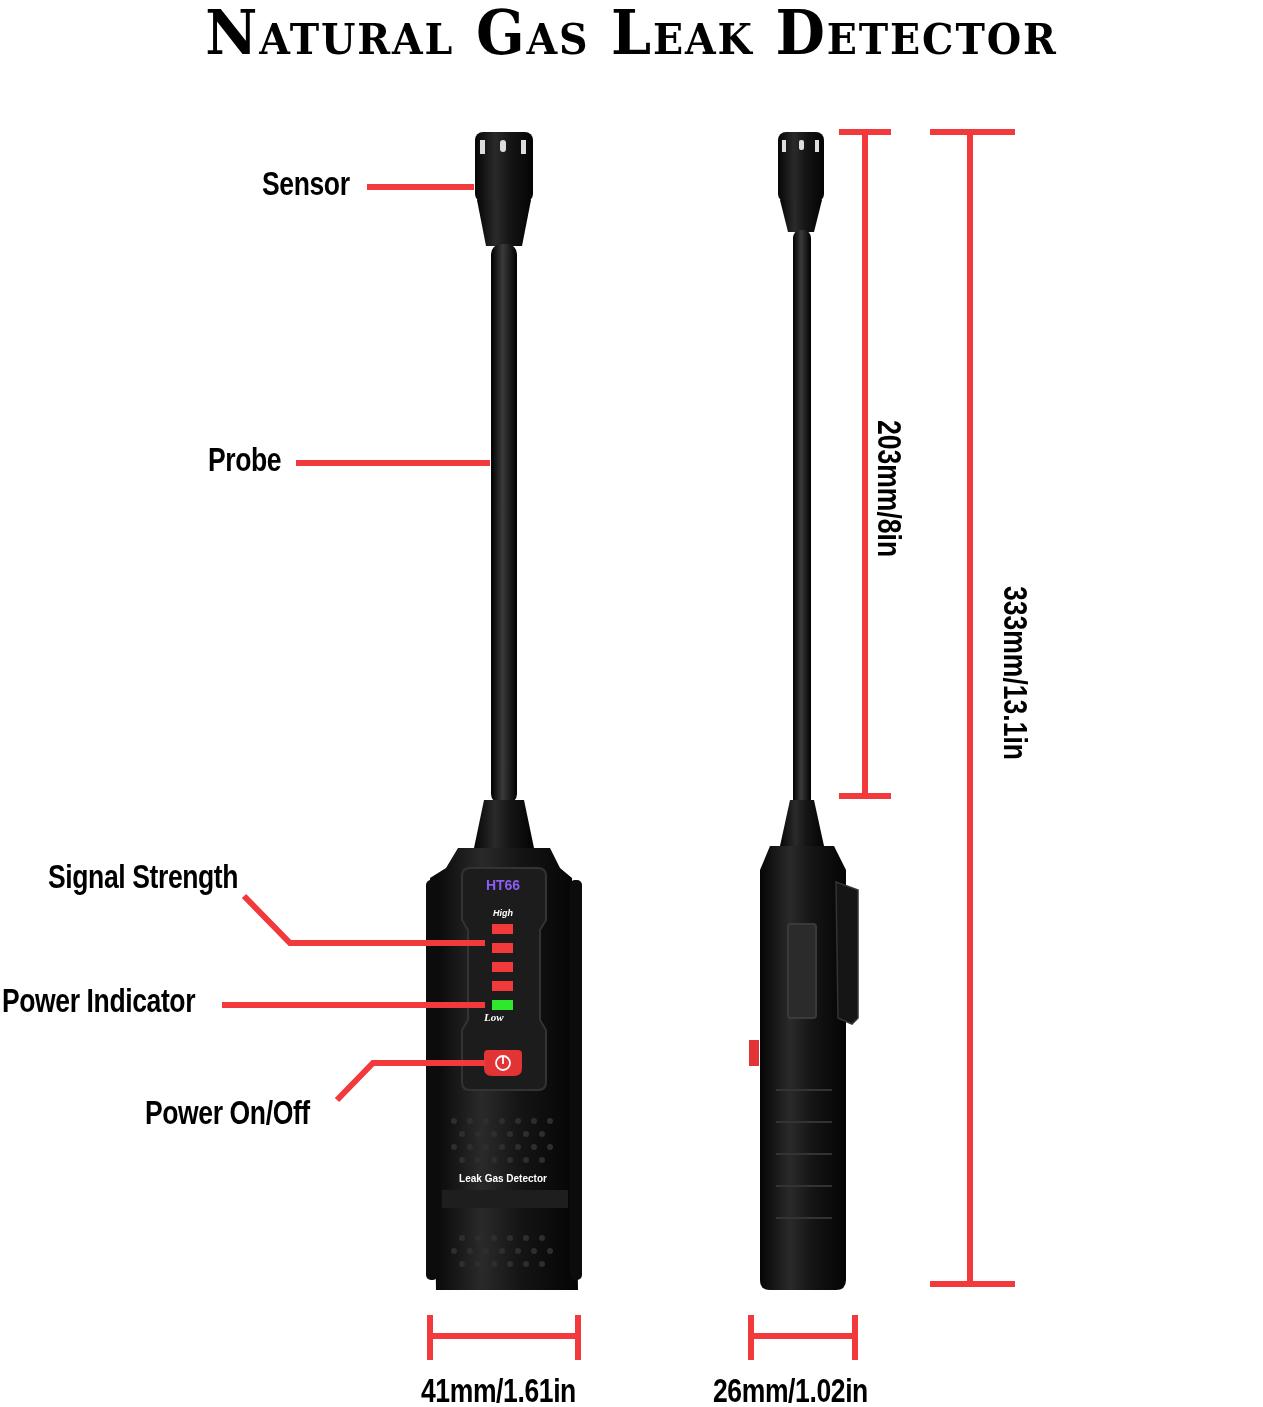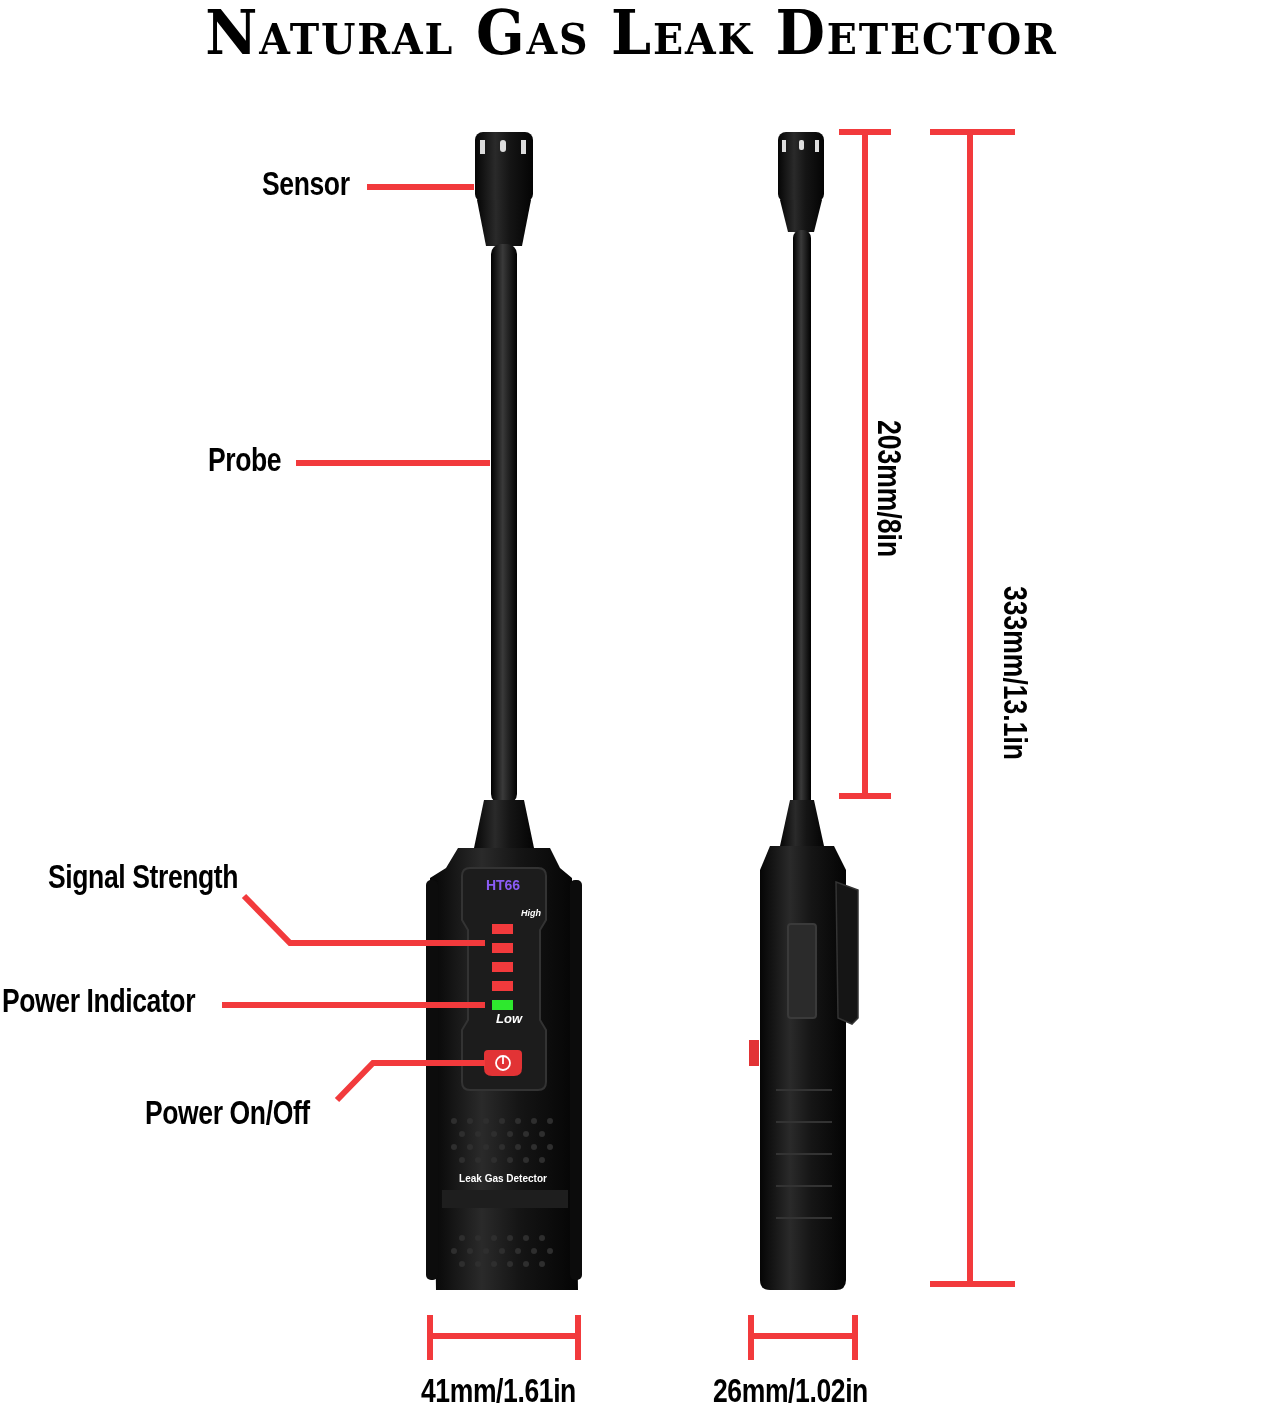--- a/index.html
+++ b/index.html
@@ -164,22 +164,22 @@
     <line x1="430" y1="1336" x2="578" y2="1336"></line>
     <line x1="578" y1="1315" x2="578" y2="1360"></line>
 
     <line x1="751" y1="1315" x2="751" y2="1360"></line>
     <line x1="751" y1="1336" x2="855" y2="1336"></line>
     <line x1="855" y1="1315" x2="855" y2="1360"></line>
   </g>
 </svg>
 
 <div style="position:absolute;left:480px;top:877px;width:46px;text-align:center;color:#8b5cf6;font-weight:bold;font-size:14px;font-family:'Liberation Sans',sans-serif;">HT66</div>
-<div style="position:absolute;left:512px;top:908px;width:38px;text-align:center;color:#fff;font-weight:bold;font-style:italic;font-size:9px;font-family:'Liberation Sans',sans-serif;">High</div>
-<div style="position:absolute;left:484px;top:1011px;width:38px;text-align:right;color:#fff;font-weight:bold;font-style:italic;font-size:13px;font-family:Liberation Sans, sans-serif;">Low</div>
+<div style="position:absolute;left:484px;top:908px;width:38px;text-align:center;color:#fff;font-weight:bold;font-style:italic;font-size:9px;font-family:'Liberation Sans',sans-serif;">High</div>
+<div style="position:absolute;left:484px;top:1011px;width:38px;text-align:left;color:#fff;font-weight:bold;font-style:italic;font-size:11px;font-family:Liberation Serif, serif;">Low</div>
 <div style="position:absolute;left:440px;top:1173px;width:126px;text-align:center;color:#fff;font-weight:bold;font-size:10px;font-family:'Liberation Sans',sans-serif;">Leak Gas Detector</div>
 
 <div class="label" style="left:262px;top:165px;">Sensor</div>
 <div class="label" style="left:208px;top:441px;">Probe</div>
 <div class="label" style="left:48px;top:858px;">Signal Strength</div>
 <div class="label" style="left:2px;top:982px;">Power Indicator</div>
 <div class="label" style="left:145px;top:1094px;">Power On/Off</div>
 
 <div class="vlabel" style="left:908px;top:420px;transform:rotate(90deg) scaleX(0.78);">203mm/8in</div>
 <div class="vlabel" style="left:1034px;top:586px;transform:rotate(90deg) scaleX(0.78);">333mm/13.1in</div>

